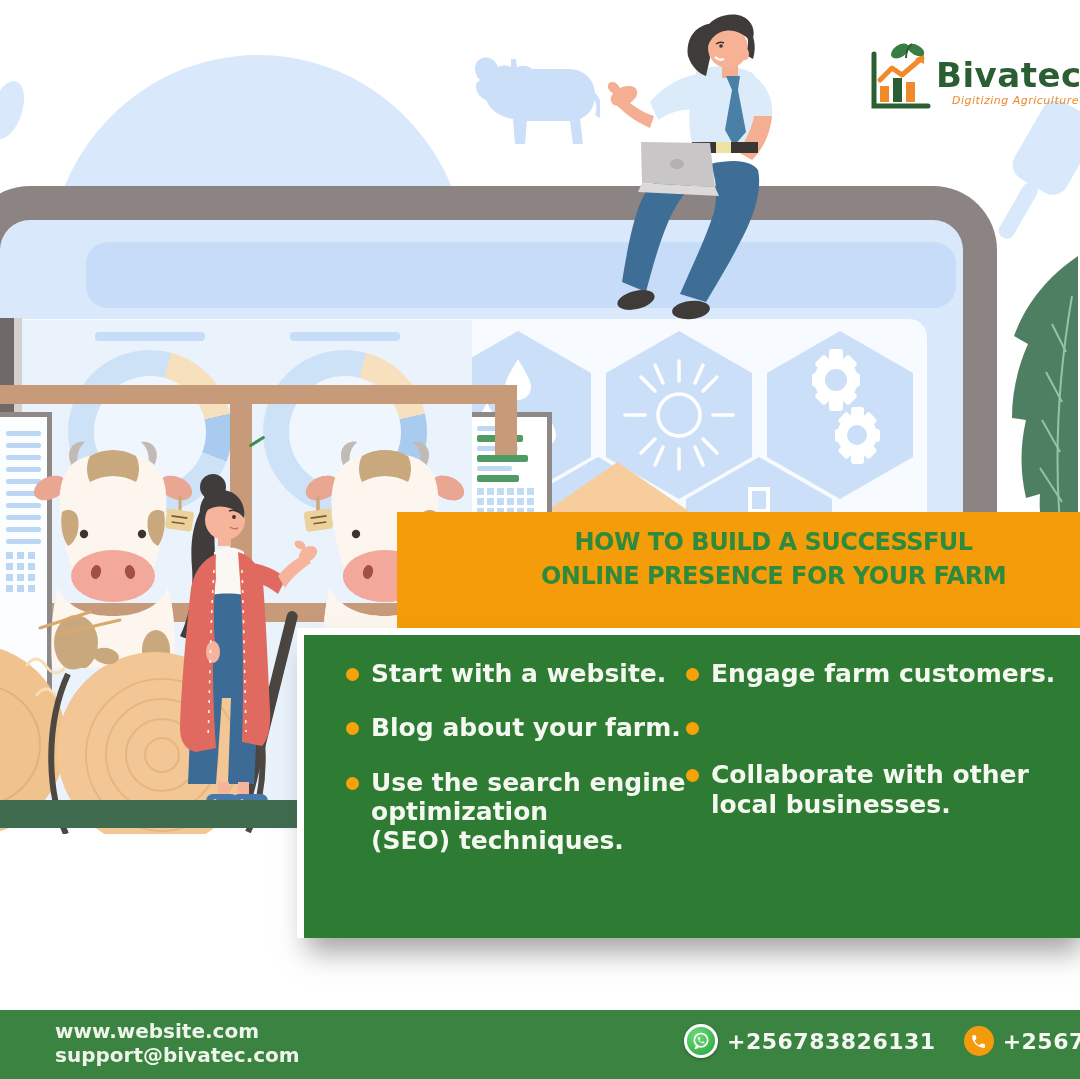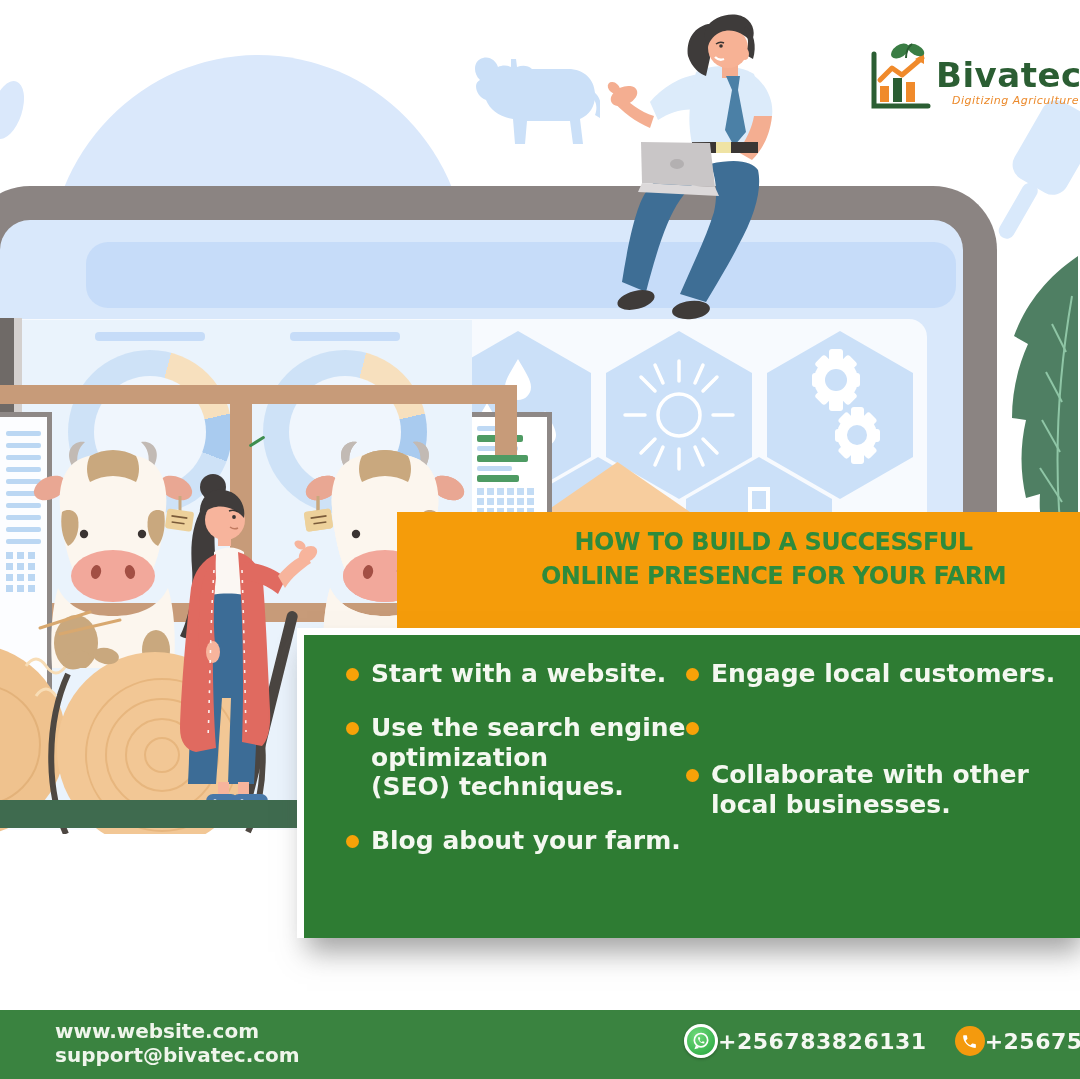--- a/index.html
+++ b/index.html
@@ -77,21 +77,21 @@
   .col{display:flex;flex-direction:column;gap:25px;}
   .col.left{width:340px;}
   .tip{display:flex;align-items:flex-start;}
   .tip .dot{flex:0 0 13px;width:13px;height:13px;border-radius:50%;background:#F7A208;margin:9px 12px 0 0;}
   .tip .txt{white-space:pre-line;font-size:25px;font-weight:bold;line-height:1.17;color:#F4F8F0;}
 
   
   .footer{position:absolute;left:0;top:1010px;width:1080px;height:69px;background:#3A8340;z-index:8;}
   .footer .addr{position:absolute;left:55px;top:9px;color:#EFF5EB;font-size:20px;line-height:1.22;font-weight:600;}
   .contacts{position:absolute;left:684px;top:14px;display:flex;align-items:center;}
-  .contact-num{color:#F5F8F2;font-size:22px;font-weight:bold;letter-spacing:0.5px;margin-left:0;text-align:center;}
+  .contact-num{color:#F5F8F2;font-size:22px;font-weight:bold;letter-spacing:0.5px;margin-left:9px;text-align:center;}
   .wa-badge{width:34px;height:34px;border-radius:50%;background:radial-gradient(circle at 35% 30%,#6FD97A,#23A33C);
             border:3px solid #fff;display:flex;align-items:center;justify-content:center;box-shadow:0 1px 3px rgba(0,0,0,.3);}
   .ph-badge{width:30px;height:30px;border-radius:50%;background:#F49A0D;display:flex;align-items:center;
             justify-content:center;margin-left:28px;}
 
   
   .logo{position:absolute;left:866px;top:42px;display:flex;align-items:flex-start;z-index:9;}
   .logo .words{margin-left:4px;}
   .logo .name{font-size:34px;font-weight:bold;color:#2B5E33;letter-spacing:0.5px;line-height:1;margin-top:16px;}
   .logo .tagline{font-size:11px;font-style:italic;color:#EC8A2B;margin-top:2px;padding-left:16px;letter-spacing:0.5px;}
@@ -421,33 +421,33 @@
 
   <div class="panel">
     <div class="inner">
       <div class="col left">
         <div class="tip">
           <span class="dot"></span>
           <span class="txt">Start with a website.</span>
         </div>
         <div class="tip">
           <span class="dot"></span>
+          <span class="txt">Blog about your farm.</span>
+        </div>
+        <div class="tip">
+          <span class="dot"></span>
           <span class="txt">Use the search engine
 optimization
 (SEO) techniques.</span>
-        </div>
-        <div class="tip">
-          <span class="dot"></span>
-          <span class="txt">Blog about your farm.</span>
         </div>
       </div>
       <div class="col">
         <div class="tip">
           <span class="dot"></span>
-          <span class="txt">Engage local customers.</span>
+          <span class="txt">Engage farm customers.</span>
         </div>
         <div class="tip">
           <span class="dot"></span>
         </div>
         <div class="tip">
           <span class="dot"></span>
           <span class="txt">Collaborate with other
 local businesses.</span>
         </div>
       </div>

